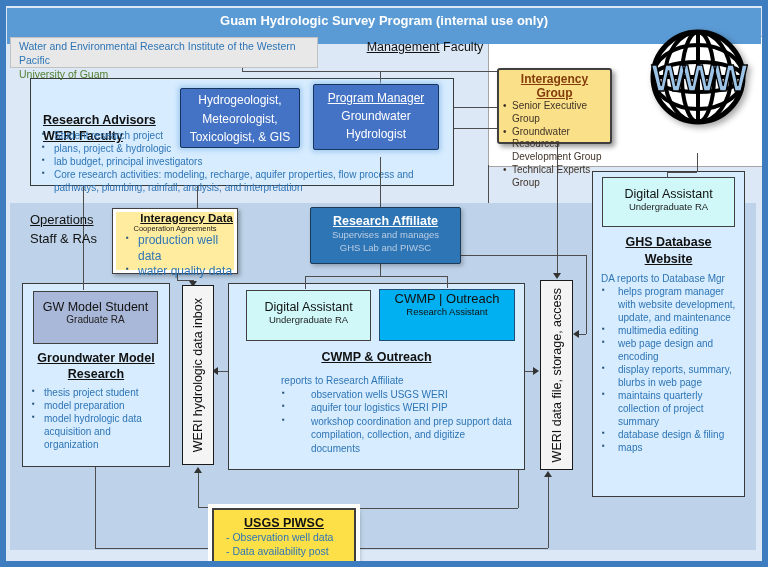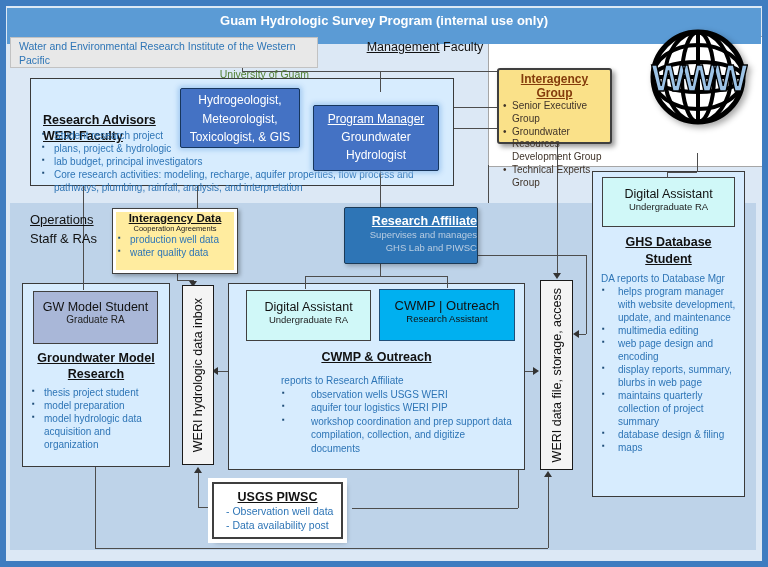--- a/index.html
+++ b/index.html
@@ -5,21 +5,21 @@
   html,body{margin:0;padding:0;background:#fff;font-family:"Liberation Sans",sans-serif;}
   .stage{position:relative;width:768px;height:567px;overflow:hidden;background:#dce8f5;}
   .frame{position:absolute;inset:0;border:6px solid #3e7cc0;z-index:50;pointer-events:none;}
   .abs{position:absolute;}
   
   .banner{left:7px;top:8px;width:754px;height:36px;background:#5b9bd5;color:#fff;font-weight:bold;
           font-size:13px;text-align:center;line-height:25px;z-index:3;}
   .graybox{left:10px;top:37px;width:308px;height:31px;background:#e8e8e8;border:1px solid #c2c2c2;
            padding:2px 8px;box-sizing:border-box;z-index:3;font-size:10.5px;line-height:1.32;}
   .graybox .l1{color:#2e75b6;}
-  .graybox .l2{color:#538135;text-align:right;}
+  .graybox .l2{color:#538135;}
   .mgmt{left:350px;top:40px;width:150px;text-align:center;font-size:12.5px;color:#111;z-index:3;}
   .whitebox{left:488px;top:36px;width:273px;height:129px;background:#fff;border:1px solid #a6a6a6;z-index:0;}
   .band{left:10px;top:203px;width:746px;height:347px;background:#bed3e9;z-index:0;}
   .container{background:#d7ecfe;border:1.5px solid #3a3a3a;z-index:1;box-sizing:border-box;}
   .innerbox{z-index:3;box-sizing:border-box;text-align:center;}
   .darkbox{background:#4472c4;border:1.5px solid #17365d;color:#fff;border-radius:2px;
            box-shadow:0 0 5px 2px rgba(160,200,240,.95);}
   .titleU{font-weight:bold;text-decoration:underline;}
   .blue{color:#2e75b6;}
   
@@ -40,25 +40,25 @@
         justify-content:center;box-sizing:border-box;}
   .vbox span{writing-mode:vertical-rl;transform:rotate(180deg);font-size:12.5px;color:#111;white-space:nowrap;}
   
   .ig-group{left:497px;top:68px;width:115px;height:76px;background:#fae189;border:2px solid #3f3f3f;
             border-radius:3px;box-shadow:3px 3px 5px rgba(0,0,0,.4);z-index:4;box-sizing:border-box;padding:2px 4px;}
   .ig-group .t{font-size:12px;color:#843c0c;text-align:center;}
   .ig-group .it{font-size:10px;color:#40342a;line-height:1.28;}
   .ig-data{left:112px;top:208px;width:126px;height:66px;background:#ffec9f;border:1.5px solid #404040;
            box-shadow:inset 0 0 0 3px #fff,2px 2px 4px rgba(0,0,0,.3);z-index:3;box-sizing:border-box;
            padding:3px 4px 0 4px;text-align:center;}
-  .raff{left:310px;top:207px;width:134px;height:57px;background:#2e75b6;border:1.5px solid #1c3a57;
-        color:#fff;z-index:3;box-sizing:border-box;text-align:right;border-radius:2px;padding-top:3px;
-        box-shadow:2px 2px 4px rgba(0,0,0,.25);margin-left:34px;}
+  .raff{left:310px;top:207px;width:151px;height:57px;background:#2e75b6;border:1.5px solid #1c3a57;
+        color:#fff;z-index:3;box-sizing:border-box;text-align:center;border-radius:2px;padding-top:3px;
+        box-shadow:2px 2px 4px rgba(0,0,0,.25);}
   .raff .sub{font-size:9.5px;color:#b9cde2;line-height:1.35;}
-  .usgs{left:212px;top:482px;width:131px;height:57px;background:#ffffff;border:2px solid #3f3f3f;
+  .usgs{left:212px;top:508px;width:144px;height:57px;background:#fde047;border:2px solid #3f3f3f;
         box-shadow:0 0 0 4px #fff,3px 3px 5px rgba(0,0,0,.35);z-index:3;box-sizing:border-box;
         text-align:center;padding-top:3px;}
   .palecyan{background:#d0f8f8;border:1.5px solid #404040;}
   .globe{left:648px;top:27px;width:100px;height:100px;z-index:4;filter:drop-shadow(3px 3px 3px rgba(0,0,0,.35));}
 </style>
 </head>
 <body>
 
 <div class="stage">
   <div class="frame"></div>
@@ -158,35 +158,35 @@
       <div class="blt">Core research activities: modeling, recharge, aquifer properties, flow process and pathways, plumbing, rainfall, analysis, and interpretation</div>
     </div>
   </div>
 
   <div class="abs innerbox darkbox" style="left:180px;top:88px;width:120px;height:60px;font-size:12px;line-height:1.55;padding-top:2px;">
     <div>Hydrogeologist,</div>
     <div>Meteorologist,</div>
     <div>Toxicologist, &amp; GIS</div>
   </div>
 
-  <div class="abs innerbox darkbox" style="left:313px;top:105px;width:126px;height:66px;font-size:12px;line-height:1.5;padding-top:4px;">
+  <div class="abs innerbox darkbox" style="left:313px;top:84px;width:126px;height:66px;font-size:12px;line-height:1.5;padding-top:4px;">
     <div><span class="titleU" style="font-weight:normal;">Program Manager</span></div>
     <div>Groundwater</div>
     <div>Hydrologist</div>
   </div>
 
   <div class="abs" style="left:30px;top:211px;font-size:13px;line-height:1.45;color:#111;z-index:3;">
     <div><span style="text-decoration:underline">Operations</span></div>
     <div>Staff &amp; RAs</div>
   </div>
 
   <div class="abs ig-data">
-    <div class="titleU" style="font-size:11.5px;color:#111;">Interagency Data</div>
+    <div class="titleU" style="font-size:11.5px;color:#111;text-align:right;">Interagency Data</div>
     <div style="font-size:7.5px;color:#222;">Cooperation Agreements</div>
-    <div class="blue" style="font-size:10px;text-align:left;padding-left:0;line-height:1.3;">
+    <div class="blue" style="font-size:12px;text-align:left;padding-left:8px;line-height:1.3;">
       <div class="blt">production well data</div>
       <div class="blt">water quality data</div>
     </div>
   </div>
 
   <div class="abs raff">
     <div><span class="titleU" style="font-size:12.5px;">Research Affiliate</span></div>
     <div class="sub">Supervises and manages</div>
     <div class="sub">GHS Lab and PIWSC</div>
   </div>
@@ -209,21 +209,21 @@
 
   <div class="abs vbox" style="left:182px;top:285px;width:32px;height:180px;">
     <span>WERI hydrologic data inbox</span>
   </div>
 
   <div class="abs container" style="left:228px;top:283px;width:297px;height:187px;">
     <div class="abs innerbox palecyan" style="left:17px;top:6px;width:125px;height:51px;padding-top:9px;">
       <div style="font-size:12.5px;color:#111;">Digital Assistant</div>
       <div style="font-size:9.5px;color:#222;">Undergraduate RA</div>
     </div>
-    <div class="abs innerbox" style="left:150px;top:5px;width:136px;height:52px;background:#00b0f0;border:1.5px solid #1f4e79;padding-top:8px;">
+    <div class="abs innerbox" style="left:150px;top:5px;width:136px;height:52px;background:#00b0f0;border:1.5px solid #1f4e79;padding-top:1px;">
       <div style="font-size:13px;color:#111;">CWMP | Outreach</div>
       <div style="font-size:9.5px;color:#111;">Research Assistant</div>
     </div>
     <div class="abs" style="left:0;top:63px;width:100%;text-align:center;">
       <span class="titleU" style="font-size:12.5px;color:#111;">CWMP &amp; Outreach</span>
     </div>
     <div class="abs blue" style="left:52px;top:90px;width:235px;font-size:10px;line-height:1.35;">
       <div>reports to Research Affiliate</div>
       <div class="blt" style="padding-left:30px;">observation wells USGS WERI</div>
       <div class="blt" style="padding-left:30px;">aquifer tour logistics WERI PIP</div>
@@ -235,21 +235,21 @@
     <span>WERI data file, storage, access</span>
   </div>
 
   <div class="abs container" style="left:592px;top:171px;width:153px;height:326px;">
     <div class="abs innerbox palecyan" style="left:9px;top:5px;width:133px;height:50px;padding-top:9px;">
       <div style="font-size:12.5px;color:#111;">Digital Assistant</div>
       <div style="font-size:9.5px;color:#222;">Undergraduate RA</div>
     </div>
     <div class="abs" style="left:0;top:62px;width:100%;text-align:center;font-size:12.5px;line-height:1.35;color:#111;">
       <div><span class="titleU">GHS Database</span></div>
-      <div><span class="titleU">Student</span></div>
+      <div><span class="titleU">Website</span></div>
     </div>
     <div class="abs blue" style="left:8px;top:100px;width:137px;font-size:10px;line-height:1.3;">
       <div>DA reports to Database Mgr</div>
       <div class="blt" style="padding-left:17px;">helps program manager with website development, update, and maintenance</div>
       <div class="blt" style="padding-left:17px;">multimedia editing</div>
       <div class="blt" style="padding-left:17px;">web page design and encoding</div>
       <div class="blt" style="padding-left:17px;">display reports, summary, blurbs in web page</div>
       <div class="blt" style="padding-left:17px;">maintains quarterly collection of project summary</div>
       <div class="blt" style="padding-left:17px;">database design &amp; filing</div>
       <div class="blt" style="padding-left:17px;">maps</div>

